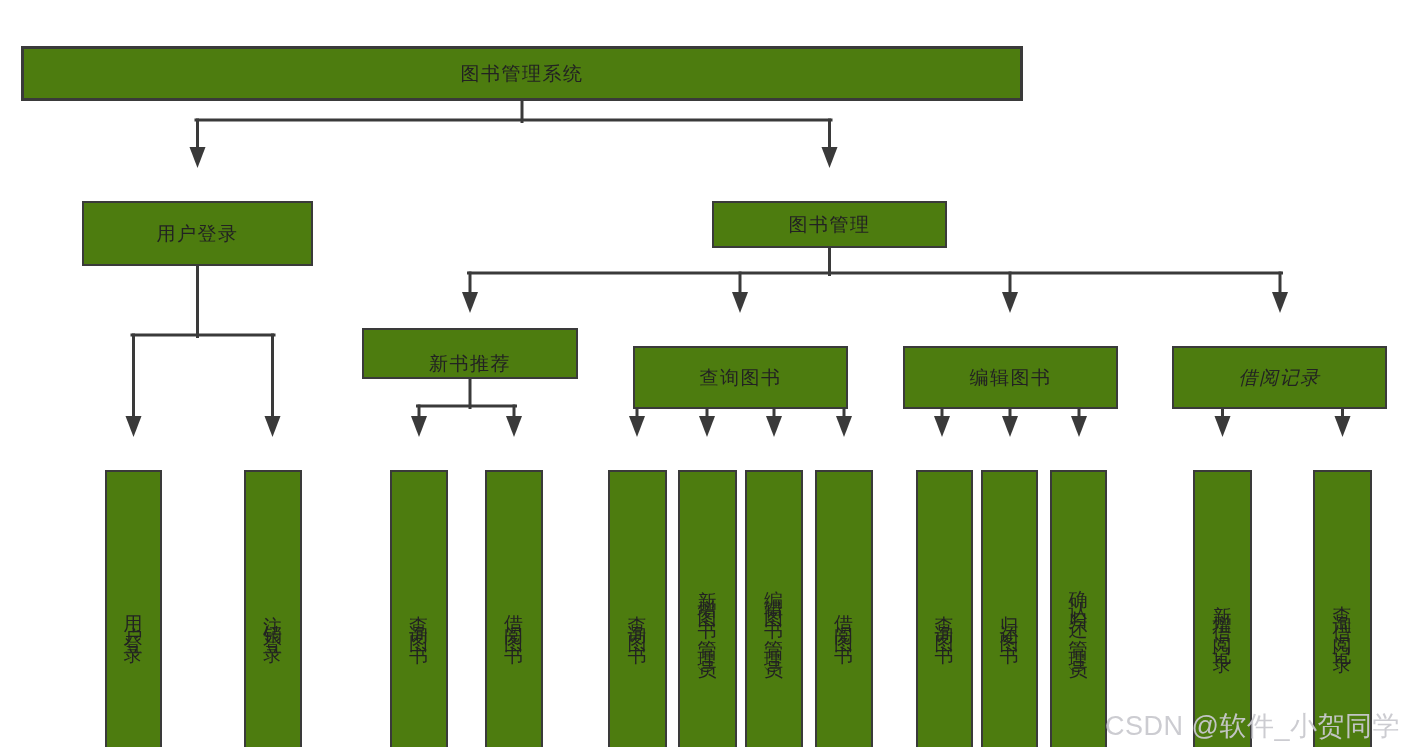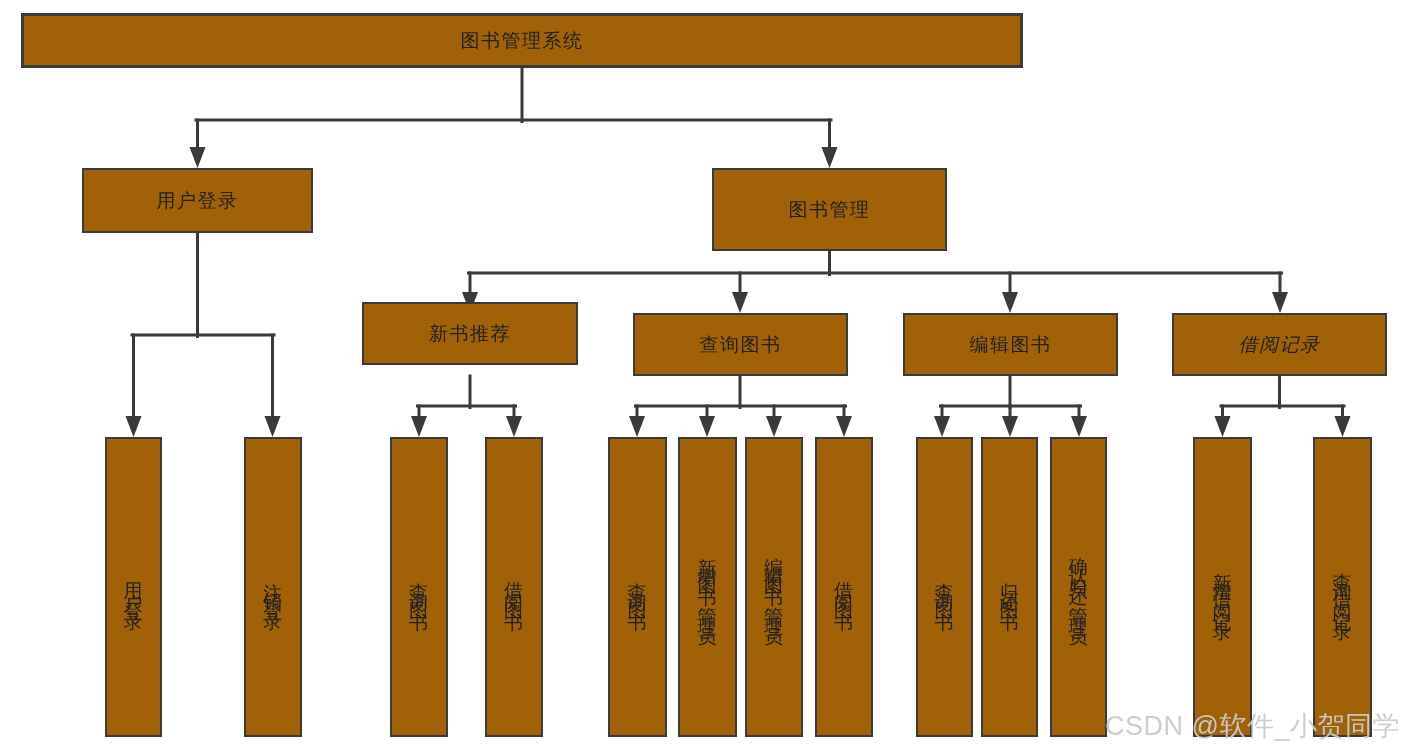--- a/index.html
+++ b/index.html
@@ -26,27 +26,28 @@
     stroke-width: 3;
     stroke-linecap: square;
   }
   svg.wires polygon {
     fill: #3a3a3a;
     stroke: none;
   }
   .box {
     position: absolute;
     box-sizing: border-box;
-    background: #a16207;
+    background: #4d7c0f;
     border: 2px solid #3a3a3a;
     display: flex;
     align-items: center;
     justify-content: center;
     z-index: 2;
     color: #222222;
+    margin-top: 33px;
   }
   .box.root { border-width: 3px; }
   .hlabel {
     font-size: 19px;
     letter-spacing: 1.5px;
     white-space: nowrap;
     color: #222222;
   }
   .leaf { z-index: 2; }
   .vlabel {
@@ -143,25 +144,25 @@
     </g>
   </svg>
 
   <div class="box root" style="left:21px; top:13px; width:1002px; height:55px;">
     <span class="hlabel">图书管理系统</span>
   </div>
 
   <div class="box" style="left:82px; top:168px; width:231px; height:65px;">
     <span class="hlabel">用户登录</span>
   </div>
-  <div class="box" style="left:712px; top:168px; width:235px; height:83px;">
+  <div class="box" style="left:712px; top:168px; width:235px; height:47px;">
     <span class="hlabel">图书管理</span>
   </div>
 
-  <div class="box" style="left:362px; top:302px; width:216px; height:63px;">
+  <div class="box" style="left:362px; top:295px; width:216px; height:51px;align-items:flex-end;">
     <span class="hlabel">新书推荐</span>
   </div>
   <div class="box" style="left:633px; top:313px; width:215px; height:63px;">
     <span class="hlabel">查询图书</span>
   </div>
   <div class="box" style="left:903px; top:313px; width:215px; height:63px;">
     <span class="hlabel">编辑图书</span>
   </div>
   <div class="box" style="left:1172px; top:313px; width:215px; height:63px;font-style:italic;">
     <span class="hlabel">借阅记录</span>

